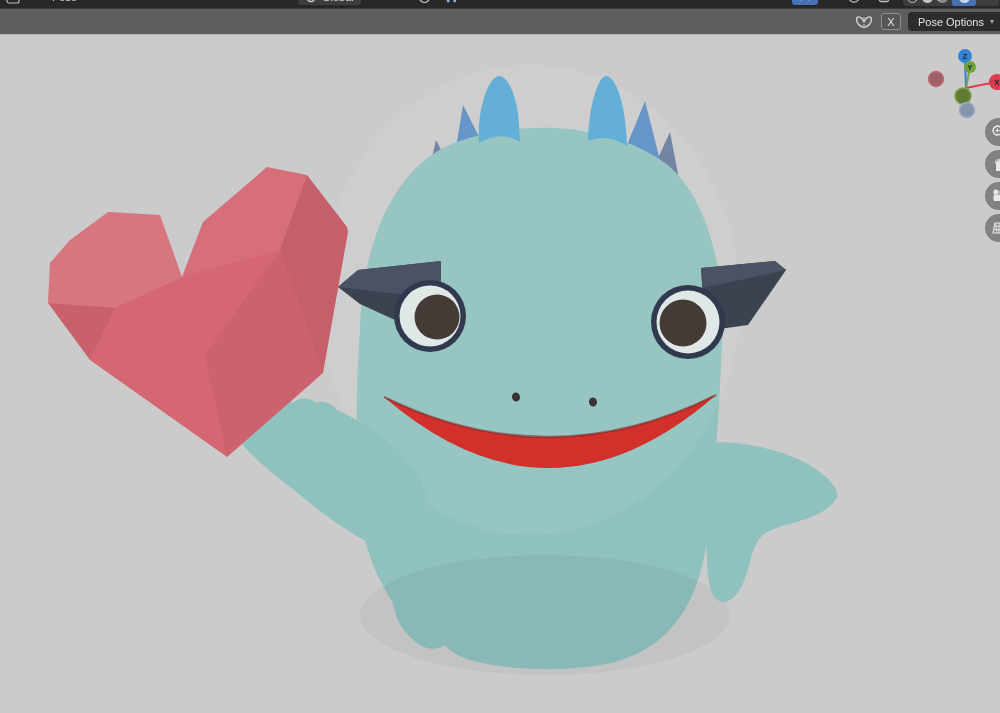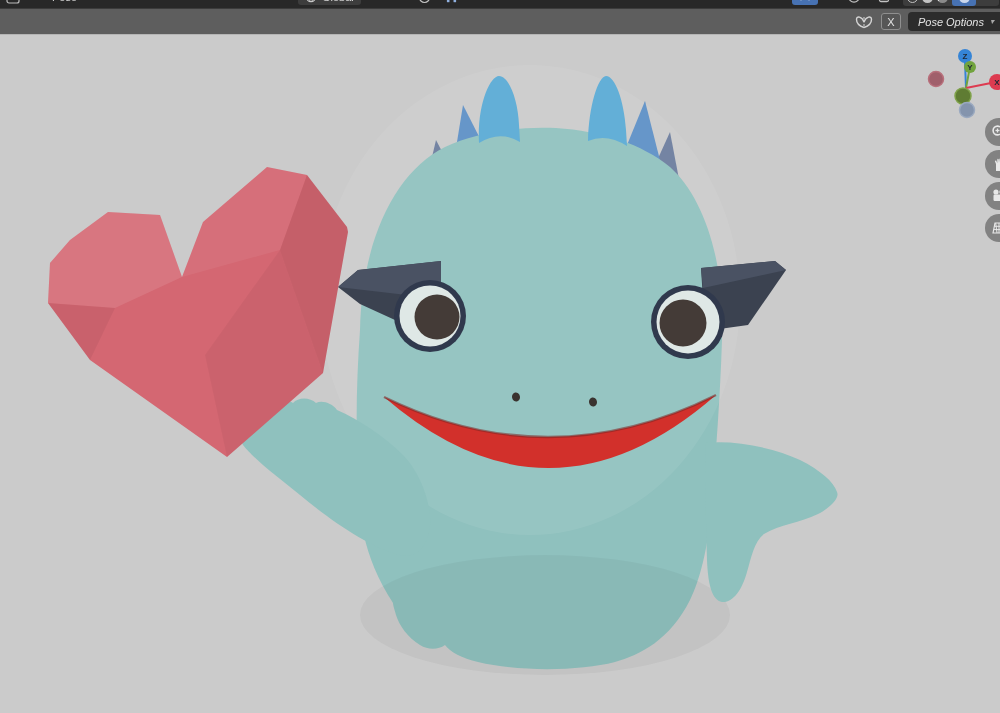--- a/index.html
+++ b/index.html
@@ -27,21 +27,21 @@
   
   .toolbar { position:absolute; top:8px; left:0; width:1000px; height:27px;
     background:var(--toolbar_bg); border-top:1px solid #3c3c3c;
     border-bottom:1px solid #b5b5b5; z-index:25;
     display:flex; align-items:center; justify-content:flex-end; gap:7px; }
   .x-mirror-btn { width:20px; height:17px; border:1px solid #8f8f8f; border-radius:3px;
     background:#565656; color:#e3e3e3; font-size:11px; display:flex;
     align-items:center; justify-content:center; }
   .pose-options-btn { height:19px; background:#2c2c2c; border-radius:4px 0 0 4px;
     color:#e3e3e3; font-size:11px; display:flex; align-items:center; gap:6px;
-    padding:0 6px 0 10px;font-style:italic; }
+    padding:0 6px 0 10px; }
   .pose-options-btn .chev { color:#aaa; }
 
   
   .viewport { position:absolute; top:35px; left:0; width:1000px; height:678px;
     background:var(--viewport_bg); overflow:hidden; }
   .scene-svg { position:absolute; top:0; left:0; }
 
   
   .nav-tools { position:absolute; top:83px; right:-13px; width:28px;
     display:flex; flex-direction:column; gap:2px; }

